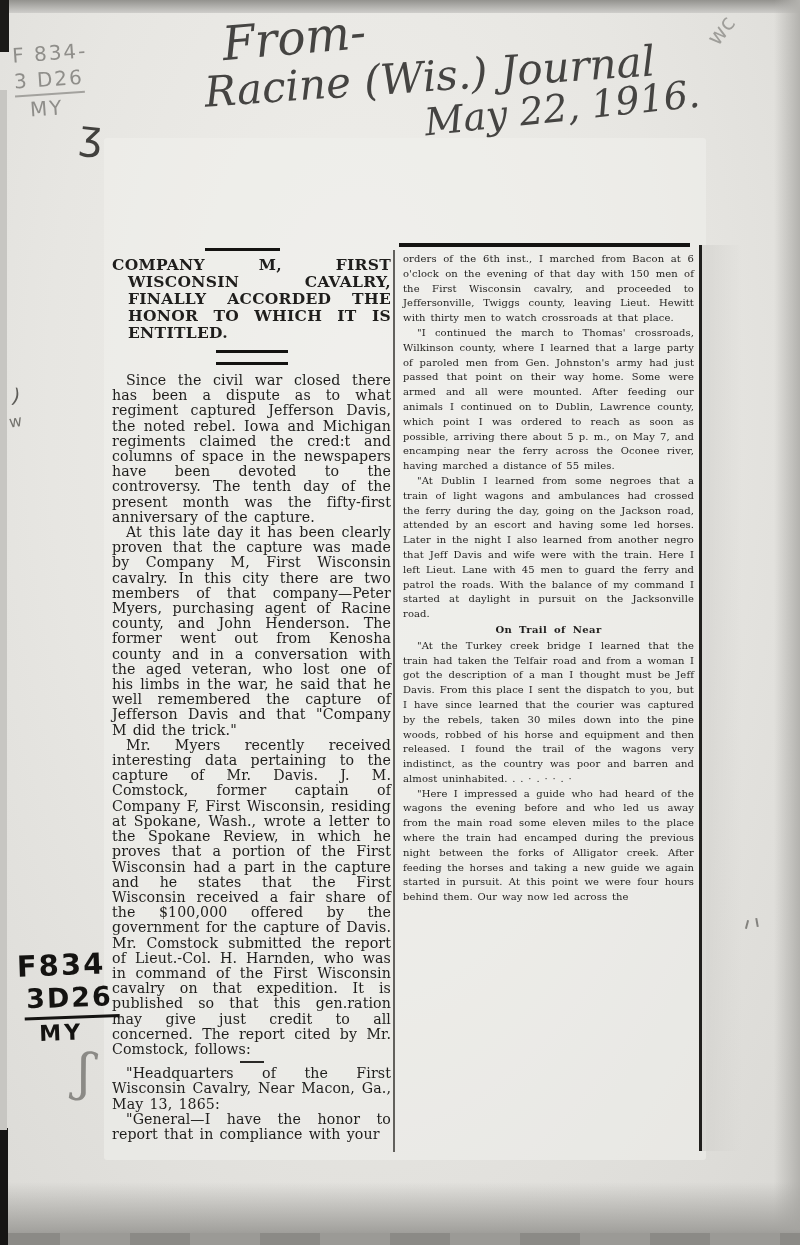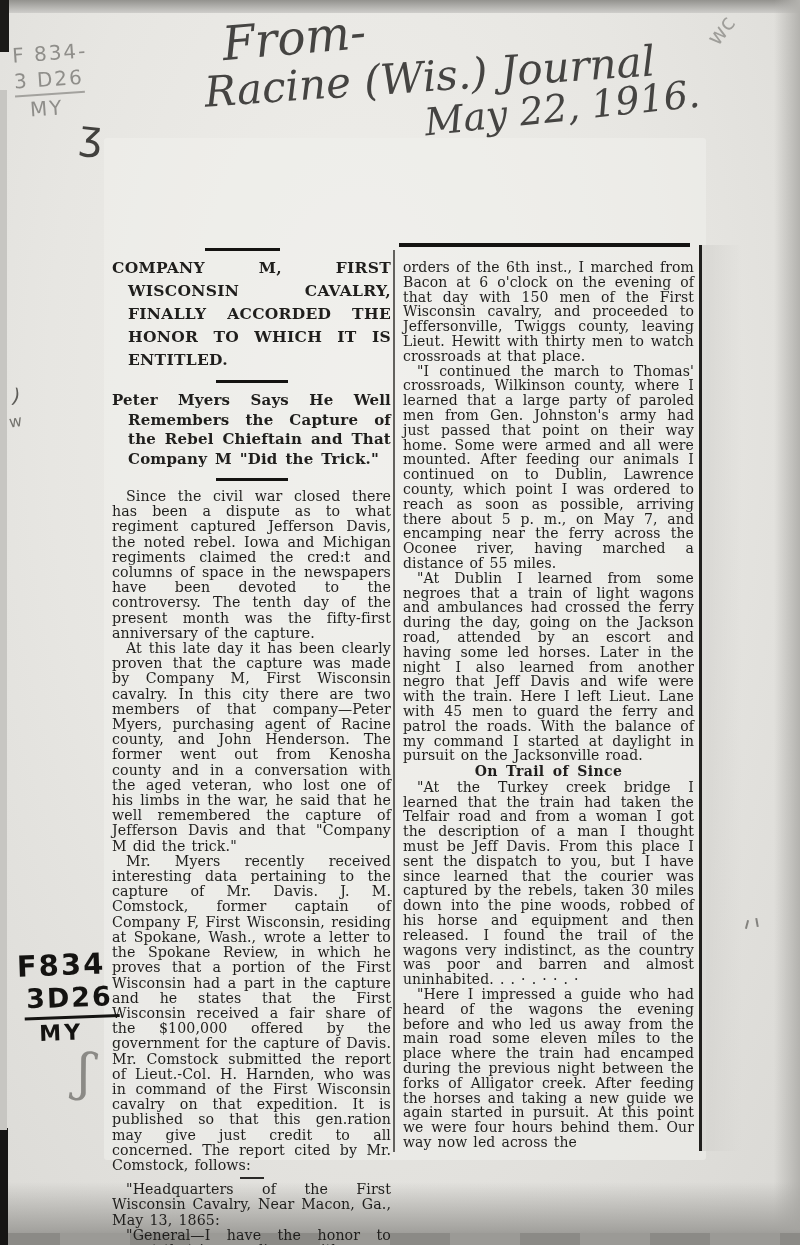--- a/index.html
+++ b/index.html
@@ -60,22 +60,22 @@
   .rule-right-long{left:399px;top:243px;width:291px;height:4px;}
   .vdivider{position:absolute;left:393px;top:250px;width:2px;height:902px;background:#403f3b;opacity:.8;}
   .redge{position:absolute;left:699px;top:245px;width:3px;height:906px;background:#201f1d;}
   .redge-shade{position:absolute;left:702px;top:245px;width:40px;height:906px;
       background:linear-gradient(90deg,#d2d1cd,rgba(210,209,205,0));opacity:.7;}
 
   
   .col{position:absolute;color:#1f1e1c;text-align:justify;letter-spacing:.1px;word-spacing:1.5px;}
   .col p{margin:0;text-indent:14px;}
   .col-left{left:112px;top:256px;width:279px;font-size:14.2px;line-height:15.2px;}
-  .col-right{left:403px;top:260px;width:291px;font-size:14px;line-height:14.8px;}
-  p.deck{font-weight:bold;font-size:15.5px;line-height:23px;letter-spacing:.3px;word-spacing:3px;
+  .col-right{left:403px;top:252px;width:291px;font-size:10px;line-height:14.8px;}
+  p.deck{font-weight:bold;font-size:15.5px;line-height:17px;letter-spacing:.3px;word-spacing:3px;
       padding-left:16px;text-indent:-16px;}
   p.deck2{font-weight:bold;font-size:15px;line-height:19.5px;letter-spacing:.2px;word-spacing:2.5px;
       padding-left:16px;text-indent:-16px;}
   .rule-c{width:72px;height:3px;background:#141311;margin:9px auto 8px auto;}
   .rule-dash{width:24px;height:2px;background:#2a2927;margin:4px auto 3px auto;}
   p.noindent{text-indent:0;}
   p.crosshead{text-align:center;font-weight:bold;text-indent:0;letter-spacing:.4px;word-spacing:3px;margin:1px 0;}
 </style>
 </head>
 <body>
@@ -112,35 +112,34 @@
 
   <div class="rule rule-left-short"></div>
   <div class="rule rule-right-long"></div>
   <div class="vdivider"></div>
   <div class="redge"></div>
   <div class="redge-shade"></div>
 
   <div class="col col-left">
     <p class="deck">COMPANY M, FIRST WISCONSIN CAVALRY, FINALLY ACCORDED THE HONOR TO WHICH IT IS ENTITLED.</p>
     <div class="rule-c"></div>
-    <p class="deck2">Peter Myers Says He Well Remembers the Capture of the Rebel Chieftain and That Company M "Did the Trick."</p>
     <div class="rule-c"></div>
     <p>Since the civil war closed there has been a dispute as to what regiment captured Jefferson Davis, the noted rebel. Iowa and Michigan regiments claimed the cred:t and columns of space in the newspapers have been devoted to the controversy. The tenth day of the present month was the fifty-first anniversary of the capture.</p>
     <p>At this late day it has been clearly proven that the capture was made by Company M, First Wisconsin cavalry. In this city there are two members of that company—Peter Myers, purchasing agent of Racine county, and John Henderson. The former went out from Kenosha county and in a conversation with the aged veteran, who lost one of his limbs in the war, he said that he well remembered the capture of Jefferson Davis and that "Company M did the trick."</p>
     <p>Mr. Myers recently received interesting data pertaining to the capture of Mr. Davis. J. M. Comstock, former captain of Company F, First Wisconsin, residing at Spokane, Wash., wrote a letter to the Spokane Review, in which he proves that a portion of the First Wisconsin had a part in the capture and he states that the First Wisconsin received a fair share of the $100,000 offered by the government for the capture of Davis. Mr. Comstock submitted the report of Lieut.-Col. H. Harnden, who was in command of the First Wisconsin cavalry on that expedition. It is published so that this gen.ration may give just credit to all concerned. The report cited by Mr. Comstock, follows:</p>
     <div class="rule-dash"></div>
     <p>"Headquarters of the First Wisconsin Cavalry, Near Macon, Ga., May 13, 1865:</p>
     <p>"General—I have the honor to report that in compliance with your</p>
   </div>
 
   <div class="col col-right">
     <p class="noindent">orders of the 6th inst., I marched from Bacon at 6 o'clock on the evening of that day with 150 men of the First Wisconsin cavalry, and proceeded to Jeffersonville, Twiggs county, leaving Lieut. Hewitt with thirty men to watch crossroads at that place.</p>
     <p>"I continued the march to Thomas' crossroads, Wilkinson county, where I learned that a large party of paroled men from Gen. Johnston's army had just passed that point on their way home. Some were armed and all were mounted. After feeding our animals I continued on to Dublin, Lawrence county, which point I was ordered to reach as soon as possible, arriving there about 5 p. m., on May 7, and encamping near the ferry across the Oconee river, having marched a distance of 55 miles.</p>
     <p>"At Dublin I learned from some negroes that a train of light wagons and ambulances had crossed the ferry during the day, going on the Jackson road, attended by an escort and having some led horses. Later in the night I also learned from another negro that Jeff Davis and wife were with the train. Here I left Lieut. Lane with 45 men to guard the ferry and patrol the roads. With the balance of my command I started at daylight in pursuit on the Jacksonville road.</p>
-    <p class="crosshead">On Trail of Since</p>
+    <p class="crosshead">On Trail of Near</p>
     <p>"At the Turkey creek bridge I learned that the train had taken the Telfair road and from a woman I got the description of a man I thought must be Jeff Davis. From this place I sent the dispatch to you, but I have since learned that the courier was captured by the rebels, taken 30 miles down into the pine woods, robbed of his horse and equipment and then released. I found the trail of the wagons very indistinct, as the country was poor and barren and almost uninhabited. . . · . · · . ·</p>
     <p>"Here I impressed a guide who had heard of the wagons the evening before and who led us away from the main road some eleven miles to the place where the train had encamped during the previous night between the forks of Alligator creek. After feeding the horses and taking a new guide we again started in pursuit. At this point we were four hours behind them. Our way now led across the</p>
   </div>
 
   <div class="ink-cat">
     <div class="l1">F834</div>
     <div class="l2">3D26</div>
     <div class="l3">MY</div>
   </div>
 

